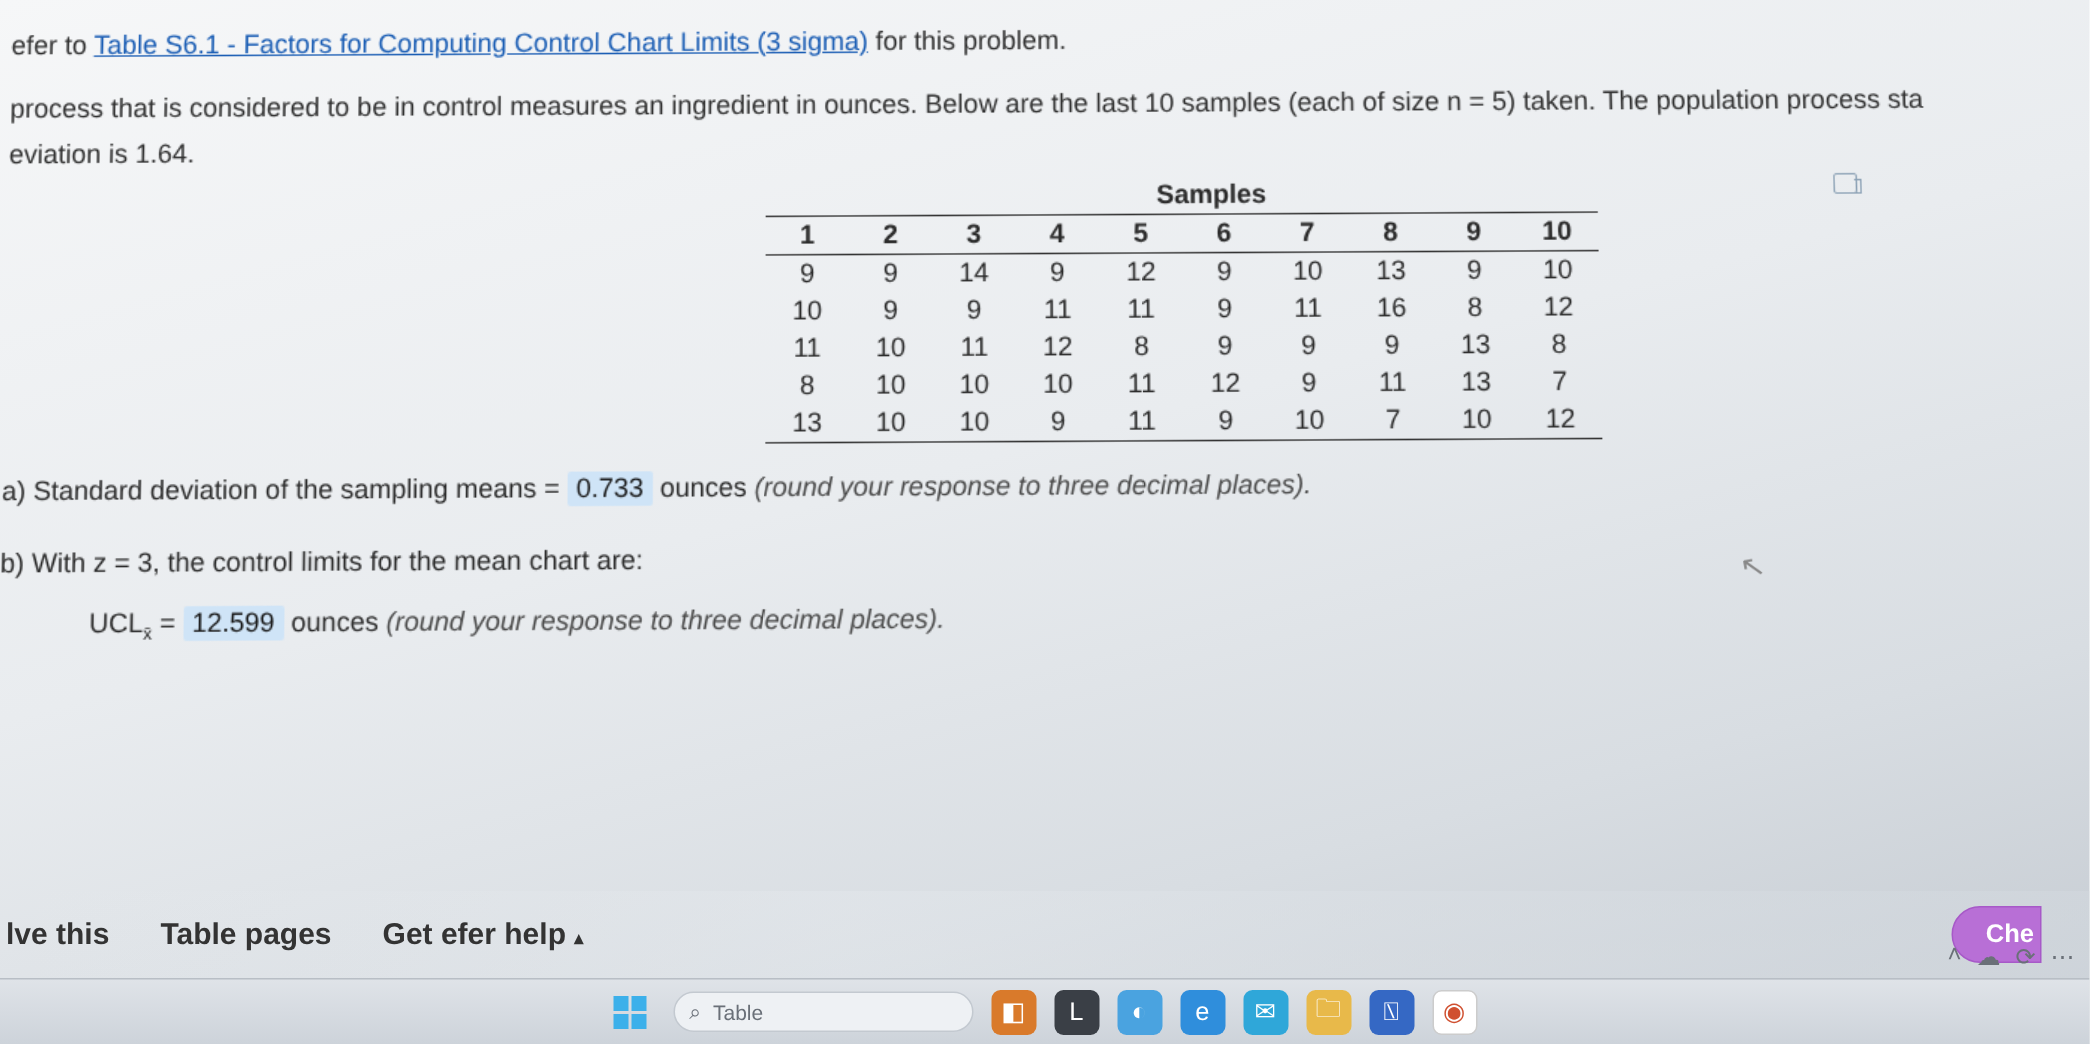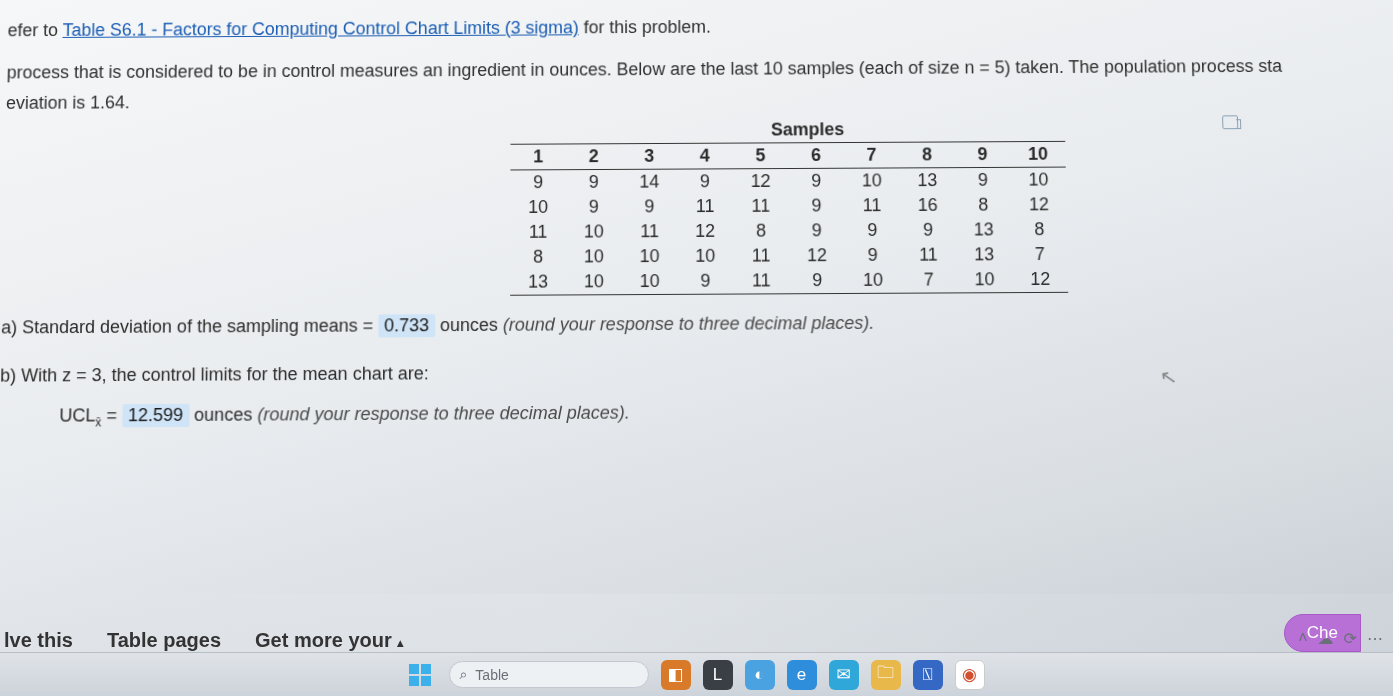--- a/index.html
+++ b/index.html
@@ -43,35 +43,35 @@
   .italic { font-style: italic; color:#4a4a4a; }
   .part { margin: 18px 0 6px 0; font-size:18px; }
   .indented { margin-left: 60px; }
   .sub { font-size:12px; vertical-align:sub; }
 
   .footer-bar {
     position:absolute;
     left:0; right:0; bottom:44px;
     height:58px;
     display:flex;
-    align-items:flex-end;
+    align-items:center;
     padding: 0 18px 0 4px;
     background: linear-gradient(90deg, rgba(255,255,255,0) 0%, rgba(230,234,238,0.4) 40%, rgba(210,216,222,0.6) 100%);
     font-size:20px; font-weight:bold; color:#333;
   }
   .footer-bar .fitem { margin-right: 34px; cursor:pointer; }
   .footer-bar .spacer { flex:1; }
   .pill-btn {
     border:1.5px solid #888; border-radius:22px;
     padding:8px 22px; font-size:17px; font-weight:normal;
     background:#f4f5f6; color:#333; margin-right:14px; cursor:pointer;
   }
   .pill-btn.purple {
     background:#b86fd6; color:#fff; border-color:#a759c8;
-    border-radius:22px 0 0 22px; padding-right:22px;
+    border-radius:22px 0 0 22px; padding-right:4px;font-weight:bold;
   }
 
   .taskbar {
     position:absolute; left:0; right:0; bottom:0; height:44px;
     background: linear-gradient(180deg, #dfe3e8 0%, #cdd3da 100%);
     border-top:1px solid #b8bec5;
     display:flex; align-items:center; justify-content:center;
     gap:12px;
   }
   .search-pill {
@@ -216,21 +216,21 @@
 
   </div>
 </div>
 
 <div class="cursor-arrow">↖</div>
 
 <div class="footer-bar">
   <div class="fitem">lve this</div>
   <div class="fitem">Table pages</div>
   <div class="fitem">
-    <span>Get more your</span>
+    <span>Get efer help</span>
     <span style="font-size:12px;"> ▴</span>
   </div>
   <div class="spacer"></div>
   <div class="pill-btn purple">Che</div>
 </div>
 
 <div class="tray">
   <span>˄</span>
   <span>☁</span>
   <span>⟳</span>

